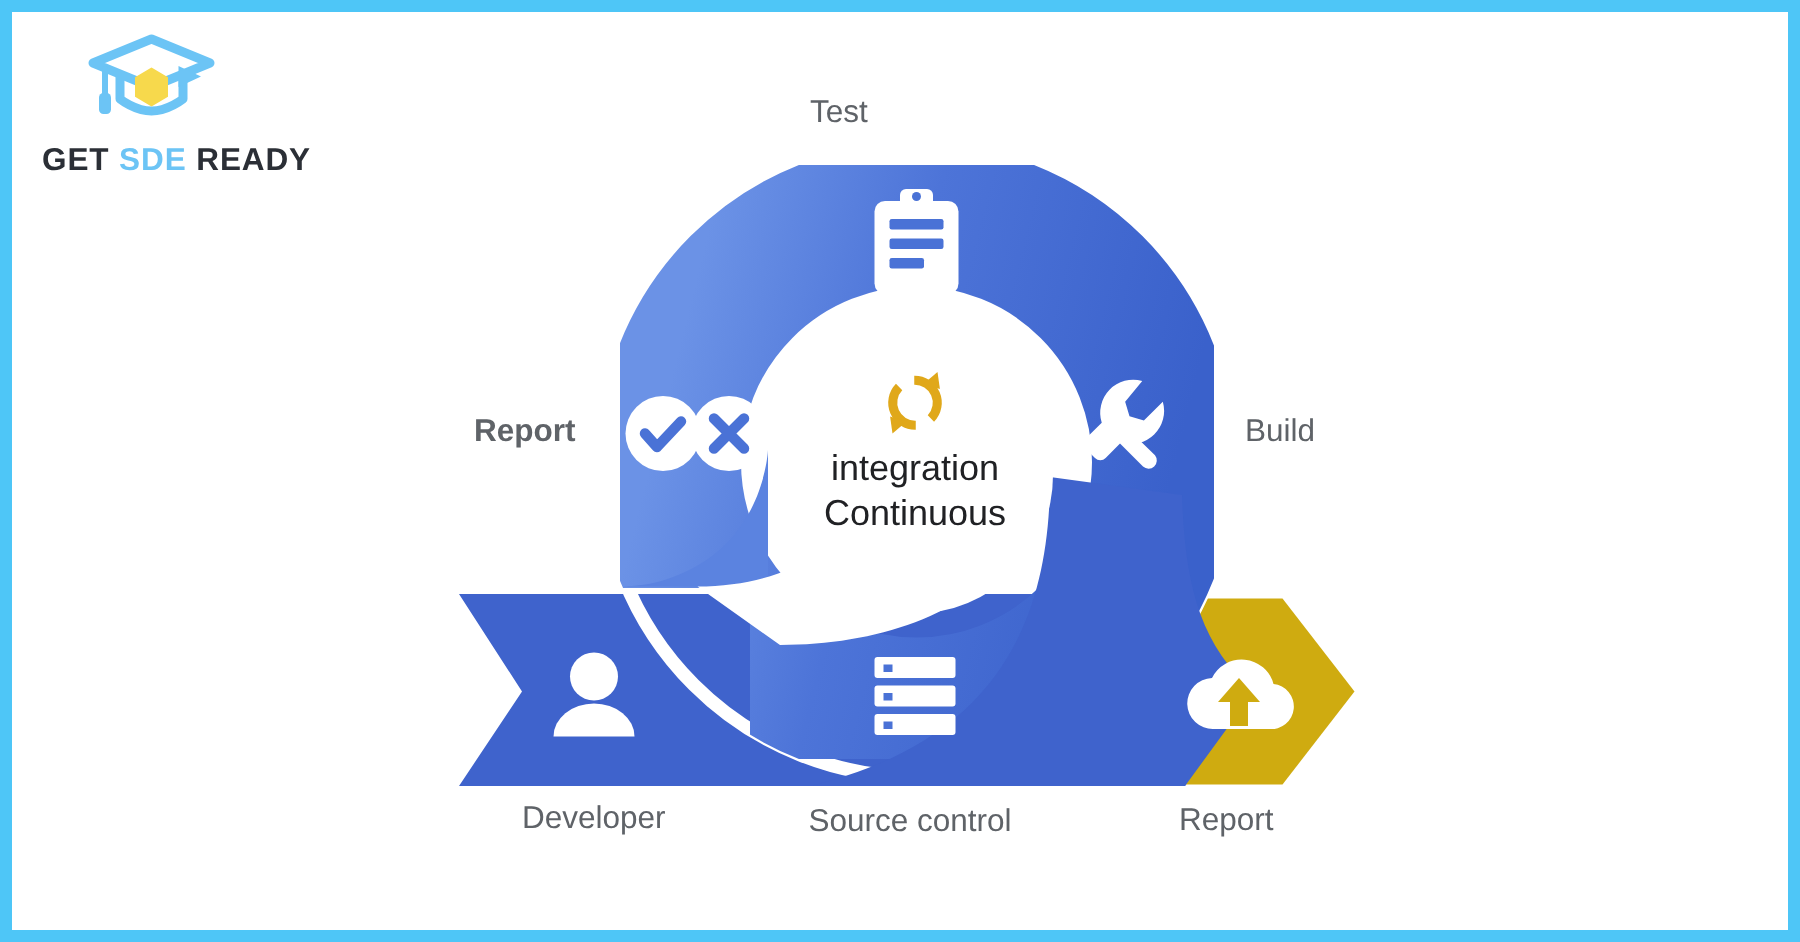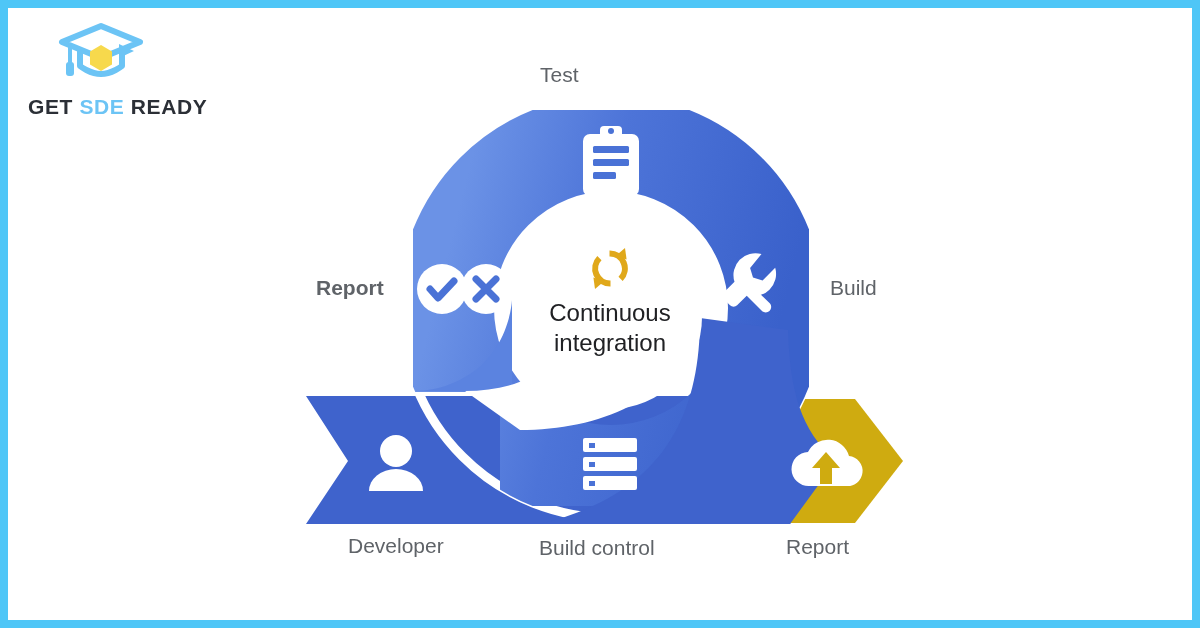--- a/index.html
+++ b/index.html
@@ -209,29 +209,29 @@
       </g>
 
       <g transform="translate(792,434)">
         <path d="M17,52 a17,17 0 0 1 -1,-34 a22,22 0 0 1 41,4 a15,15 0 0 1 -3,30 Z" fill="#ffffff"></path>
         <path d="M34,18 l14,16 l-8,0 l0,16 l-12,0 l0,-16 l-8,0 Z" fill="#cfab10"></path>
       </g>
     </svg>
   </div>
 
   <div class="hub-text">
+    <div>integration</div>
     <div>Continuous</div>
-    <div>integration</div>
   </div>
 
   <div class="label label-test">Test</div>
   <div class="label label-build">Build</div>
   <div class="label label-report">Report</div>
   <div class="label label-developer">Developer</div>
-  <div class="label label-source">Build control</div>
+  <div class="label label-source">Source control</div>
   <div class="label label-release">Report</div>
 
   <div class="logo">
     <div class="logo-mark">
       <svg width="90" height="68" viewBox="0 0 90 68" xmlns="http://www.w3.org/2000/svg">
 
         <path d="M45,4 L84,20 L45,36 L6,20 Z" fill="none" stroke="#6cc4f5" stroke-width="6" stroke-linejoin="round"></path>
 
         <path d="M24,26 L24,44 C24,44 34,52 45,52 C56,52 66,44 66,44 L66,26" fill="none" stroke="#6cc4f5" stroke-width="6" stroke-linejoin="round"></path>
 

